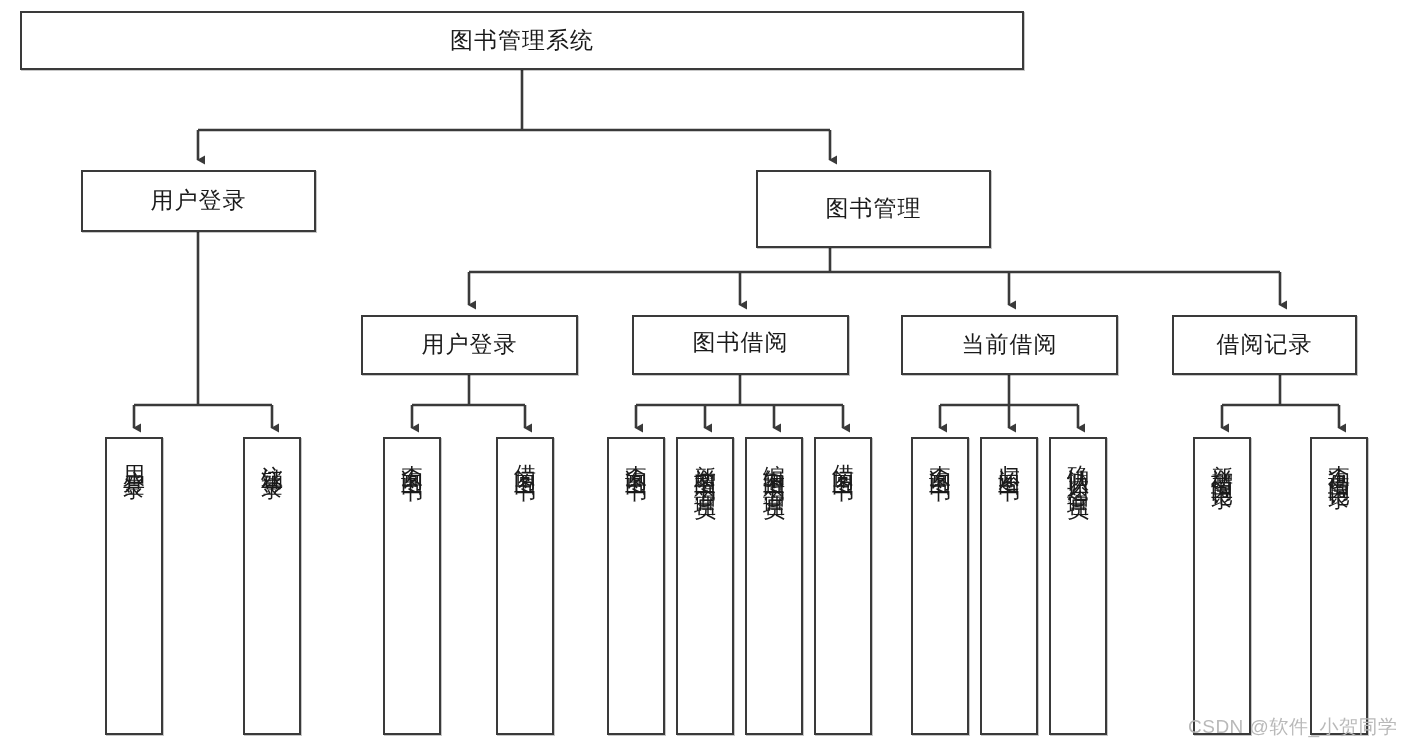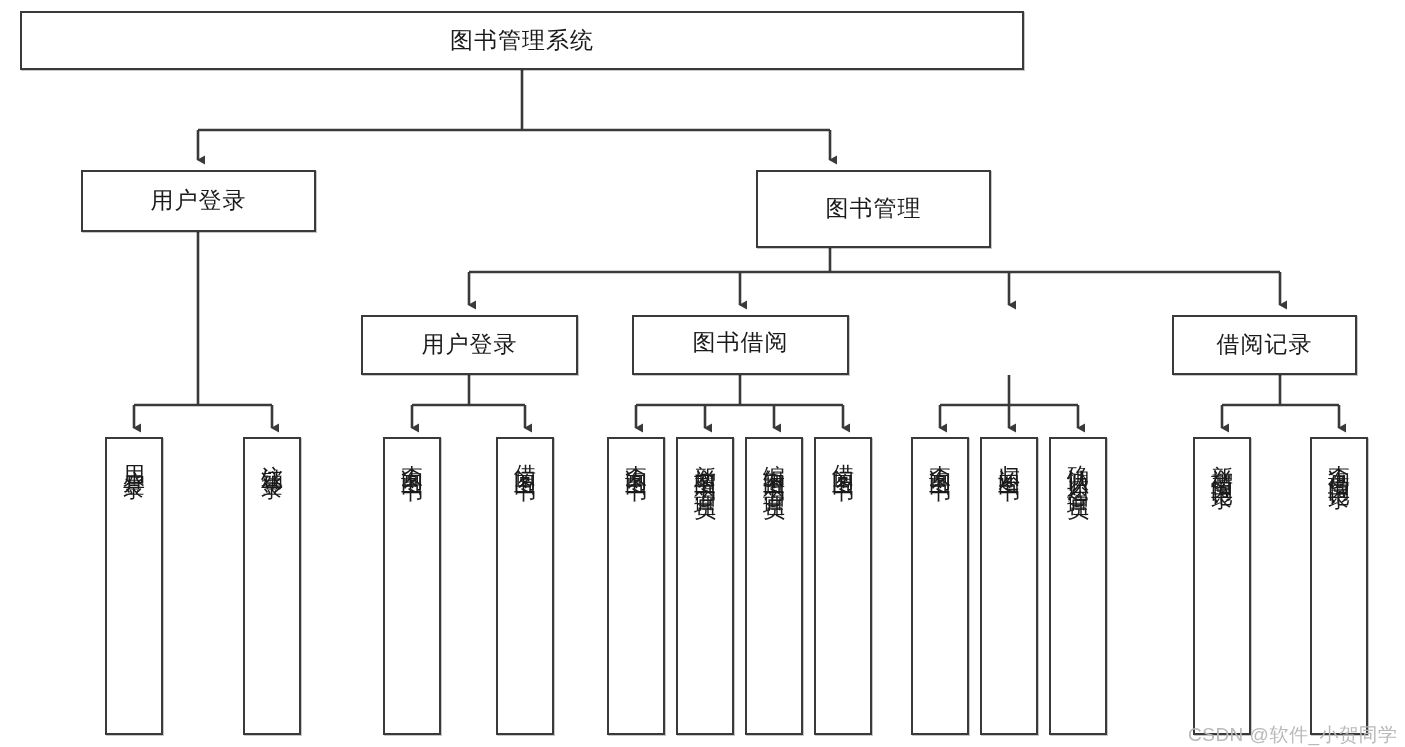--- a/index.html
+++ b/index.html
@@ -60,21 +60,20 @@
     text-align: center;
   }
   .watermark {
     position: absolute;
     left: 1188px;
     top: 714px;
     font-size: 19px;
     color: #b9b9b9;
     white-space: nowrap;
     letter-spacing: 0.5px;
-    margin-top: 8px;
   }
 </style>
 </head>
 <body>
 
 <div id="canvas">
 
   <svg class="wires" viewBox="0 0 1405 747">
     <defs>
       <marker id="arw" markerWidth="10" markerHeight="10" refX="4.6" refY="7.4" orient="auto" markerUnits="userSpaceOnUse">
@@ -135,20 +134,23 @@
   <div class="node horiz" style="left:756px; top:170px; width:235px; height:78px;">
     <span>图书管理</span>
   </div>
 
   <div class="node horiz" style="left:361px; top:315px; width:217px; height:60px;">
     <span>用户登录</span>
   </div>
   <div class="node horiz" style="left:632px; top:315px; width:217px; height:60px;font-family:Liberation Mono, monospace;">
     <span>图书借阅</span>
   </div>
+  <div class="node horiz" style="left:901px; top:315px; width:217px; height:60px;">
+    <span>当前借阅</span>
+  </div>
   <div class="node horiz" style="left:1172px; top:315px; width:185px; height:60px;">
     <span>借阅记录</span>
   </div>
 
   <div class="node vert" style="left:105px; top:437px; width:58px; height:298px;">
     <span class="vtext">用户登录</span>
   </div>
   <div class="node vert" style="left:243px; top:437px; width:58px; height:298px;">
     <span class="vtext">注销登录</span>
   </div>

